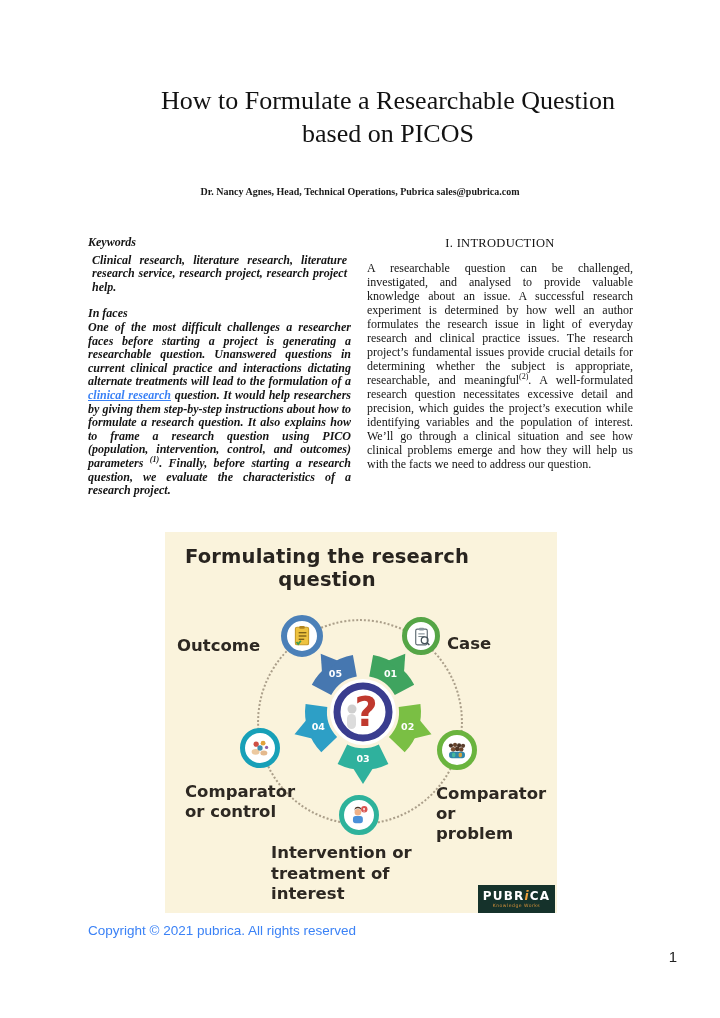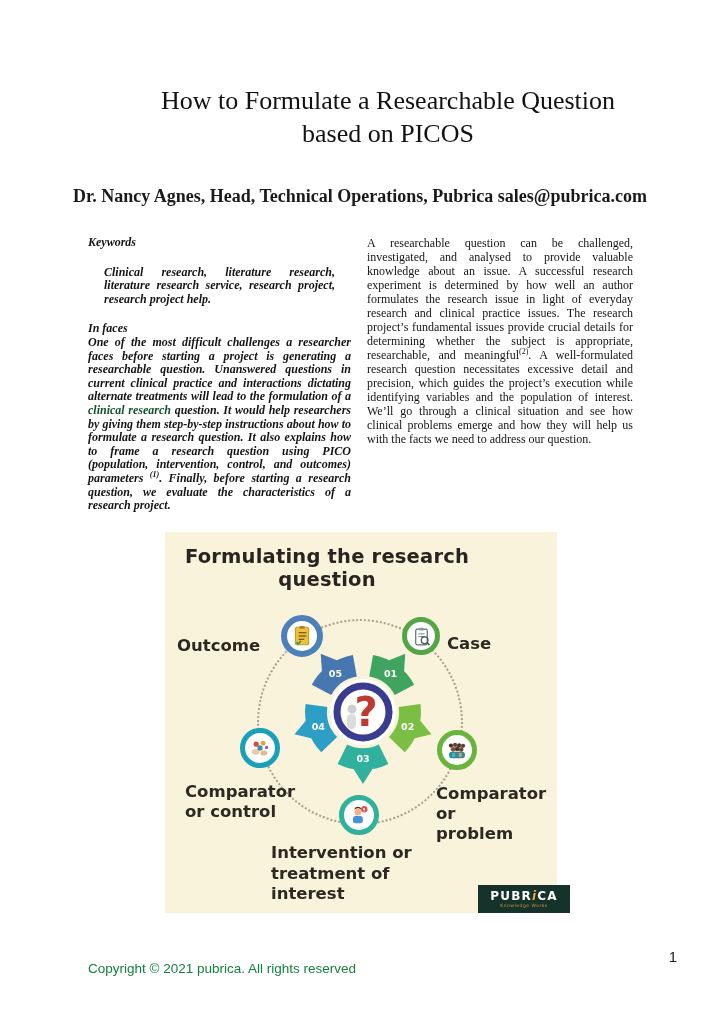--- a/index.html
+++ b/index.html
@@ -8,32 +8,32 @@
     font-family:"Liberation Serif",serif;color:#161616;overflow:hidden;
   }
   .abs{position:absolute;}
   
   .paper-title{
     top:84px;left:0;width:720px;text-align:center;
     font-size:26px;line-height:33px;font-weight:400;color:#121212;padding-left:28px;
   }
   .author-line{
     top:186px;left:0;width:720px;text-align:center;
-    font-size:18px;font-weight:700;color:#1a1a1a;
+    font-size:10px;font-weight:700;color:#1a1a1a;
   }
   
   .col{font-size:12px;text-align:justify;}
   .col-left{left:88px;top:236px;width:263px;line-height:13.6px;
     font-weight:700;font-style:italic;color:#141414;}
   .col-right{left:367px;top:236px;width:266px;line-height:14px;color:#141414;}
   .kw-head{margin:0;}
-  .kw-text{margin:16px;}
+  .kw-text{margin:4px;}
   .brief-head{margin:13px 0 0 0;}
   .brief-text{margin:0;}
-  .doc-link{color:#14532d;cursor:pointer;margin-top:28px;}
+  .doc-link{color:#3b82f6;text-decoration:underline;cursor:pointer;margin-top:28px;}
   sup{font-size:8px;line-height:0;}
   .intro-head{
     text-align:center;font-weight:400;font-size:12.5px;margin:0 0 11px 0;
     letter-spacing:.3px;color:#111;
   }
   .intro-text{margin:0;}
   
   .fig{
     left:165px;top:532px;width:392px;height:381px;background:#faf3dc;
     font-family:"DejaVu Sans",sans-serif;color:#2d2822;
@@ -58,30 +58,30 @@
   .node-population{left:272px;top:198px;width:40px;height:40px;border:5px solid #6ab43e;}
   .node-intervention{left:174px;top:263px;width:40px;height:40px;border:5px solid #2eb29b;}
   .fig-label{font-weight:700;font-size:16.5px;line-height:20px;}
   .lbl-outcome{left:12px;top:104px;width:98px;}
   .lbl-case{left:282px;top:102px;width:62px;}
   .lbl-comparator{left:0px;top:250px;width:120px;padding-left:20px;}
   .lbl-population{left:271px;top:252px;width:122px;}
   .lbl-intervention{left:106px;top:311px;width:180px;line-height:20.5px;}
   .wheel{left:123px;top:105px;}
   .logo-box{
-    left:313px;top:353px;width:92px;height:28px;background:#15322b;
+    left:313px;top:353px;width:77px;height:28px;background:#15322b;
     display:flex;flex-direction:column;align-items:center;justify-content:center;
   }
   .logo-text{color:#ffffff;font-weight:700;font-size:12px;letter-spacing:1.2px;line-height:12px;}
   .logo-text .logo-i{color:#f0a23c;font-style:italic;}
   .logo-tagline{color:#d8923a;font-size:4.5px;letter-spacing:.5px;line-height:6px;margin-top:1px;}
   
   .footer-copy{
-    left:88px;top:961px;font-family:"Liberation Sans",sans-serif;
-    font-size:13.5px;color:#15803d;
+    left:88px;top:923px;font-family:"Liberation Sans",sans-serif;
+    font-size:13.5px;color:#3b82f6;
   }
   .page-num{
     left:660px;top:948px;width:26px;text-align:center;
     font-family:"Liberation Sans",sans-serif;font-size:15px;color:#222;
   }
 </style>
 </head>
 <body>
 
 <div class="abs paper-title">
@@ -92,20 +92,21 @@
 <div class="abs author-line">Dr. Nancy Agnes, Head, Technical Operations, Pubrica sales@pubrica.com</div>
 
 <div class="abs col col-left">
   <p class="kw-head">Keywords</p>
   <p class="kw-text">Clinical research, literature research, literature research service, research project, research project help.</p>
   <p class="brief-head">In faces</p>
   <p class="brief-text"><span>One of the most difficult challenges a researcher faces before starting a project is generating a researchable question. Unanswered questions in current clinical practice and interactions dictating alternate treatments will lead to the formulation of a </span><a class="doc-link">clinical research</a><span> question. It would help researchers by giving them step-by-step instructions about how to formulate a research question. It also explains how to frame a research question using PICO (population, intervention, control, and outcomes) parameters </span><sup>(1)</sup><span>. Finally, before starting a research question, we evaluate the characteristics of a research project.</span></p>
 </div>
 
 <div class="abs col col-right">
+  <p class="intro-head">I. INTRODUCTION</p>
   <p class="intro-text"><span>A researchable question can be challenged, investigated, and analysed to provide valuable knowledge about an issue. A successful research experiment is determined by how well an author formulates the research issue in light of everyday research and clinical practice issues. The research project’s fundamental issues provide crucial details for determining whether the subject is appropriate, researchable, and meaningful</span><sup>(2)</sup><span>. A well-formulated research question necessitates excessive detail and precision, which guides the project’s execution while identifying variables and the population of interest. We’ll go through a clinical situation and see how clinical problems emerge and how they will help us with the facts we need to address our question.</span></p>
 </div>
 
 <div class="abs fig">
 
   <div class="abs fig-title">Formulating the research question</div>
 
   <div class="abs dotted-ring"></div>
 
   <svg class="abs wheel" width="150" height="150" viewBox="-75 -75 150 150">

